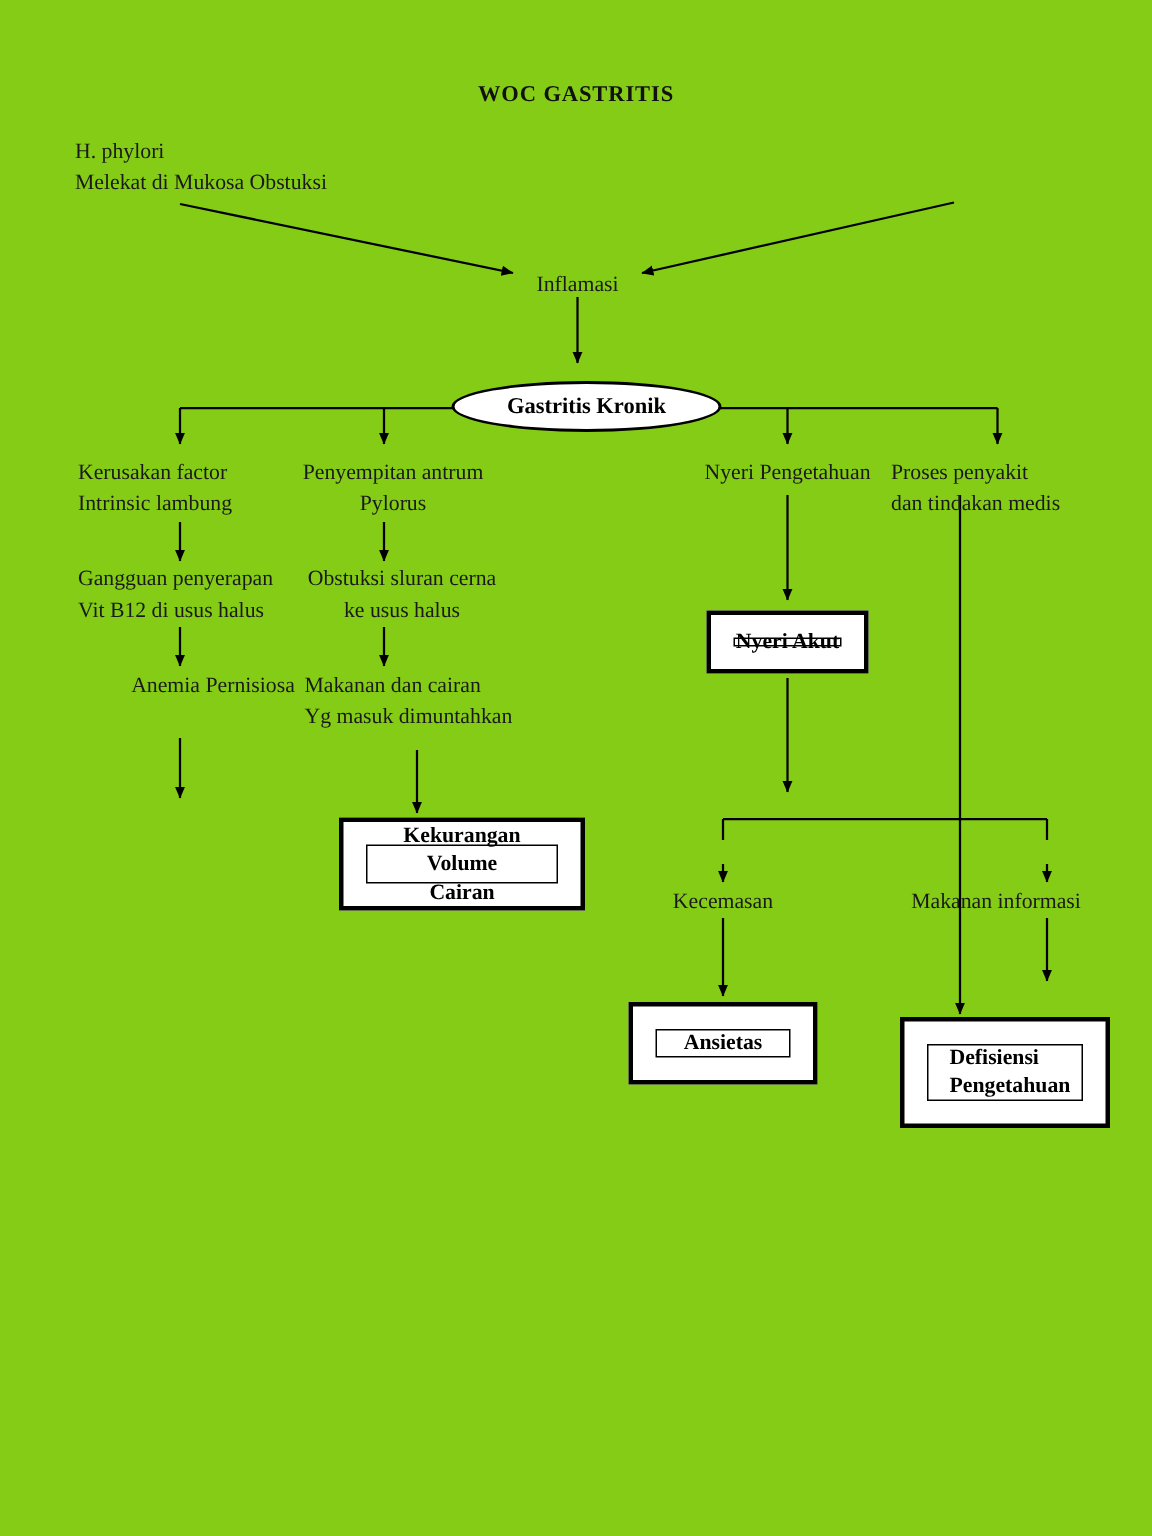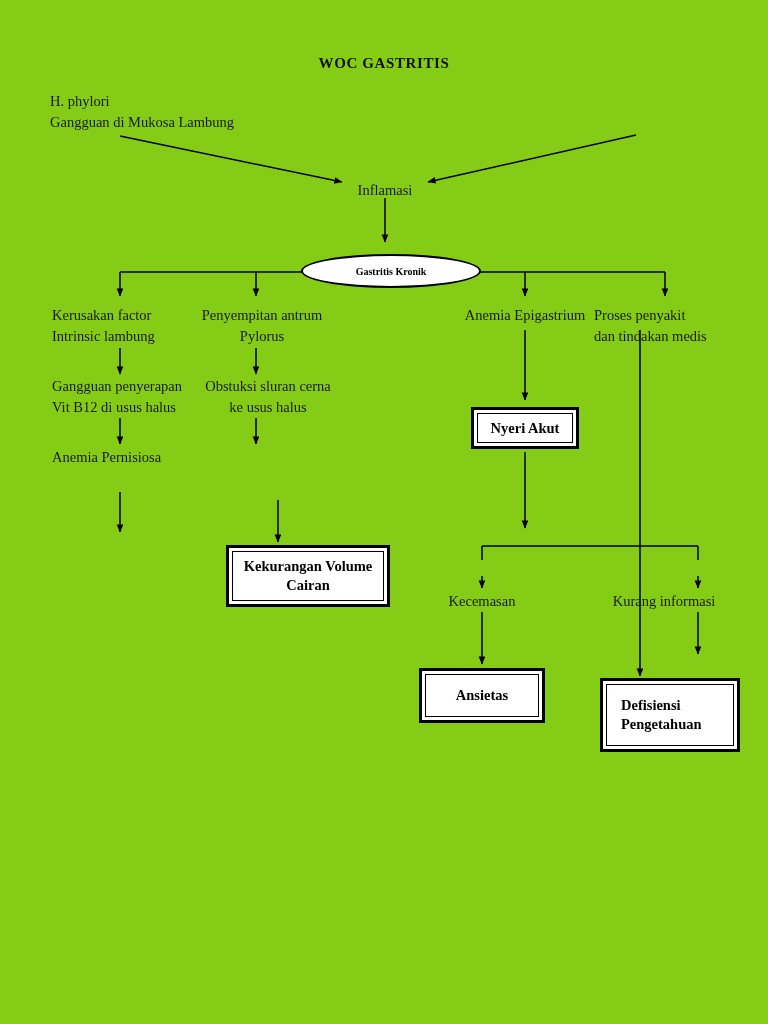--- a/index.html
+++ b/index.html
@@ -41,30 +41,30 @@
     color: #111;
   }
   .ellipse {
     position: absolute;
     display: flex;
     align-items: center;
     justify-content: center;
     border: 2px solid #000;
     border-radius: 50%;
     font-weight: bold;
-    font-size: 10px;
+    font-size: 15px;
     background: #fff;
     box-sizing: border-box;
   }
   .dbox {
     position: absolute;
     border: 3px solid #000;
     background: #fff;
     box-sizing: border-box;
-    padding: 3px;
+    padding: 15px;
   }
   .dbox > .inner {
     border: 1px solid #000;
     width: 100%;
     height: 100%;
     box-sizing: border-box;
     display: flex;
     align-items: center;
     font-weight: bold;
     font-size: 14.5px;
@@ -118,65 +118,67 @@
     </g>
     <g stroke="#000" stroke-width="1.5" fill="none">
       <path d="M120,272 L665,272"></path>
       <path d="M482,546 L698,546"></path>
       <path d="M482,546 L482,560"></path>
       <path d="M698,546 L698,560"></path>
     </g>
   </svg>
 
   <div class="node tl" style="left:50px; top:91px; width:240px;">H. phylori
-Gangguan di Mukosa Lambung</div>
+Melekat di Mukosa Obstuksi</div>
 
 
   <div class="node tc" style="left:325px; top:180px; width:120px;">Inflamasi</div>
 
   <div class="ellipse" style="left:301px; top:254px; width:180px; height:34px;">
     <span>Gastritis Kronik</span>
   </div>
 
   <div class="node tl" style="left:52px; top:305px; width:160px;">Kerusakan factor
 Intrinsic lambung</div>
 
   <div class="node tl" style="left:52px; top:376px; width:180px;">Gangguan penyerapan
 Vit B12 di usus halus</div>
 
-  <div class="node tl" style="left:52px; top:447px; width:180px;">Anemia Pernisiosa</div>
+  <div class="node tl" style="left:52px; top:447px; width:180px;text-align:center;">Anemia Pernisiosa</div>
 
 
   <div class="node tc" style="left:192px; top:305px; width:140px;">Penyempitan antrum
 Pylorus</div>
 
   <div class="node tc" style="left:192px; top:376px; width:152px;">Obstuksi sluran cerna
 ke usus halus</div>
 
+  <div class="node tl" style="left:203px; top:447px; width:180px;">Makanan dan cairan
+Yg masuk dimuntahkan</div>
 
   <div class="dbox" style="left:226px; top:545px; width:164px; height:62px;">
     <div class="inner c">Kekurangan Volume
 Cairan</div>
   </div>
 
-  <div class="node tc" style="left:453px; top:305px; width:144px;">Anemia Epigastrium</div>
+  <div class="node tc" style="left:453px; top:305px; width:144px;">Nyeri Pengetahuan</div>
 
   <div class="dbox" style="left:471px; top:407px; width:108px; height:42px;">
     <div class="inner c">Nyeri Akut</div>
   </div>
 
   <div class="node tc" style="left:432px; top:591px; width:100px;">Kecemasan</div>
 
   <div class="dbox" style="left:419px; top:668px; width:126px; height:55px;font-family:Liberation Serif, serif;">
     <div class="inner c">Ansietas</div>
   </div>
 
   <div class="node tl" style="left:594px; top:305px; width:160px;">Proses penyakit
 dan tindakan medis</div>
 
-  <div class="node tc" style="left:596px; top:591px; width:136px;">Kurang informasi</div>
+  <div class="node tc" style="left:596px; top:591px; width:136px;">Makanan informasi</div>
 
   <div class="dbox" style="left:600px; top:678px; width:140px; height:74px;">
     <div class="inner l">Defisiensi
 Pengetahuan</div>
   </div>
 
 </div>
 
 </body></html>

